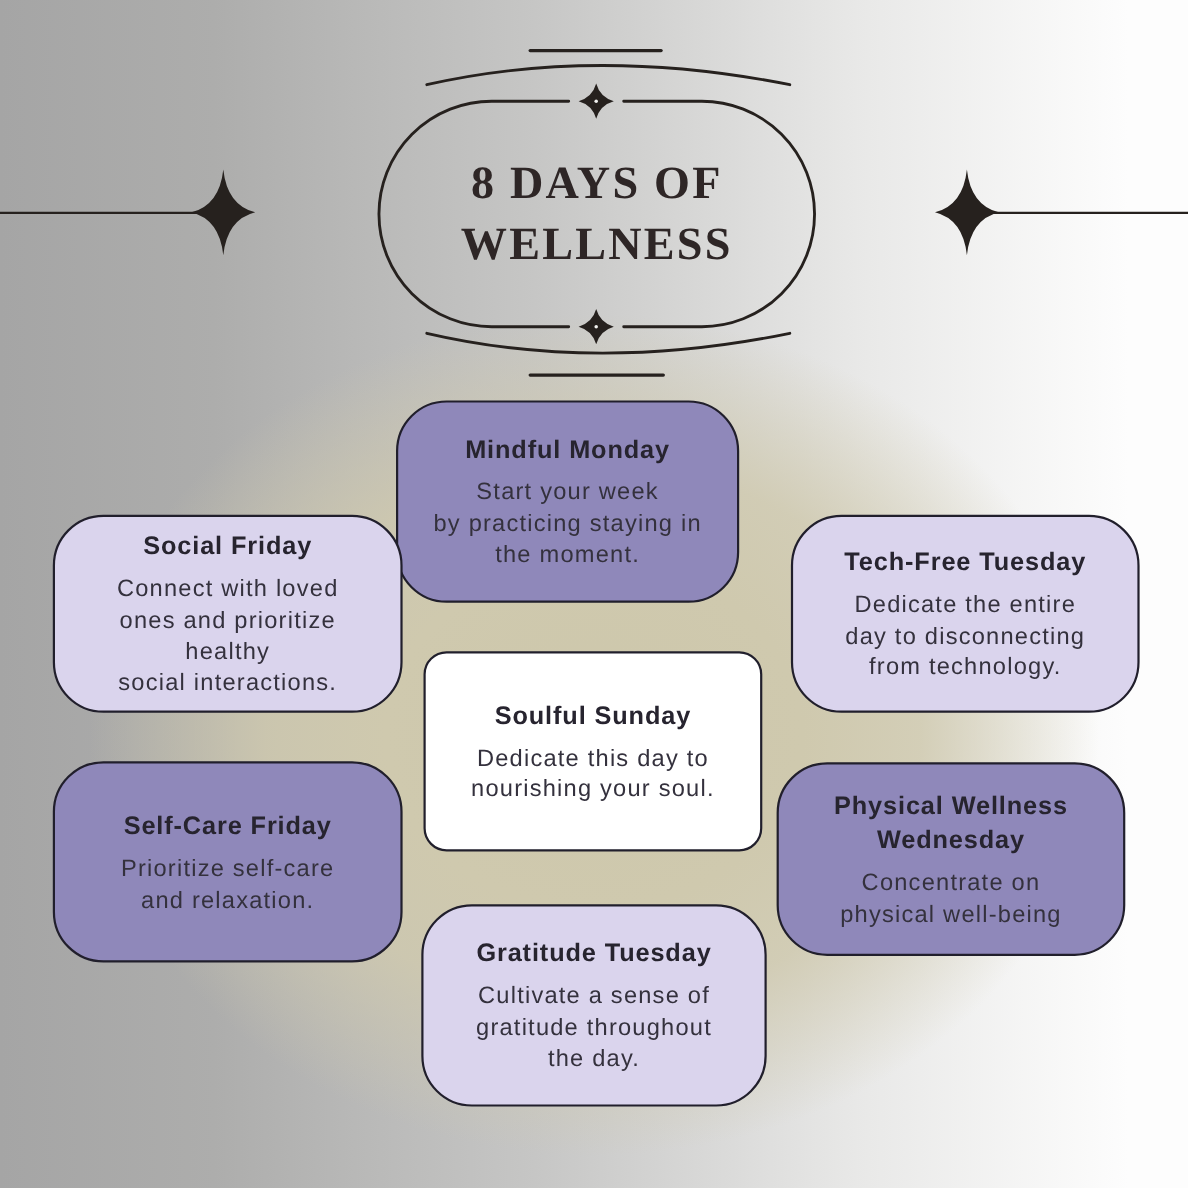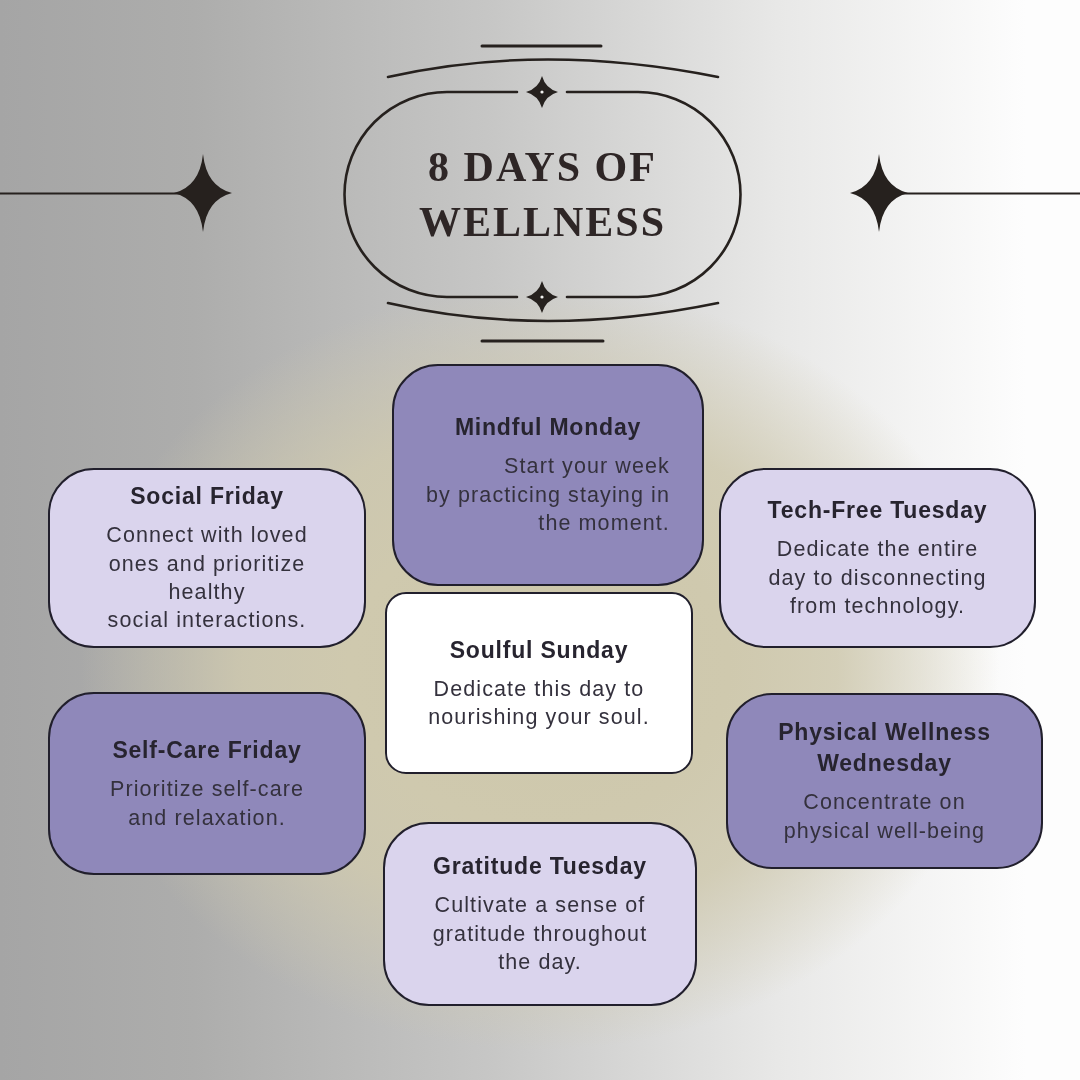--- a/index.html
+++ b/index.html
@@ -58,26 +58,26 @@
   .card .card-body{
     margin:0;
     font-size:21.5px;font-weight:400;letter-spacing:1.1px;
     line-height:1.32;white-space:pre-line;
     color:#34313d;
   }
   .purple{background:var(--card-purple,#8f88ba);}
   .lavender{background:var(--card-lavender,#dad4ed);}
   .white{background:var(--card-white,#ffffff);border-radius:21px;}
 
-  .monday   {left:392px;top:364px;width:312px;height:222px;text-align:right;}
+  .monday   {left:360px;top:364px;width:312px;height:184px;}
   .saturday {left:48px; top:468px;width:318px;height:180px;}
   .tuesday  {left:719px;top:468px;width:317px;height:180px;}
   .sunday   {left:385px;top:592px;width:308px;height:182px;}
   .friday   {left:48px; top:692px;width:318px;height:183px;}
-  .wednesday{left:726px;top:693px;width:317px;height:176px;}
+  .wednesday{left:706px;top:693px;width:317px;height:176px;}
   .thursday {left:383px;top:822px;width:314px;height:184px;}
 </style>
 </head>
 <body>
 
 <div class="canvas">
 
   <svg class="sparkles" width="1080" height="1080" viewBox="0 0 1080 1080">
     <line x1="0" y1="193.5" x2="182" y2="193.5"></line>
     <path d="M 203 154 Q 206.5 186.5 232 193 Q 206.5 199.5 203 232 Q 199.5 199.5 174 193 Q 199.5 186.5 203 154 Z"></path>

